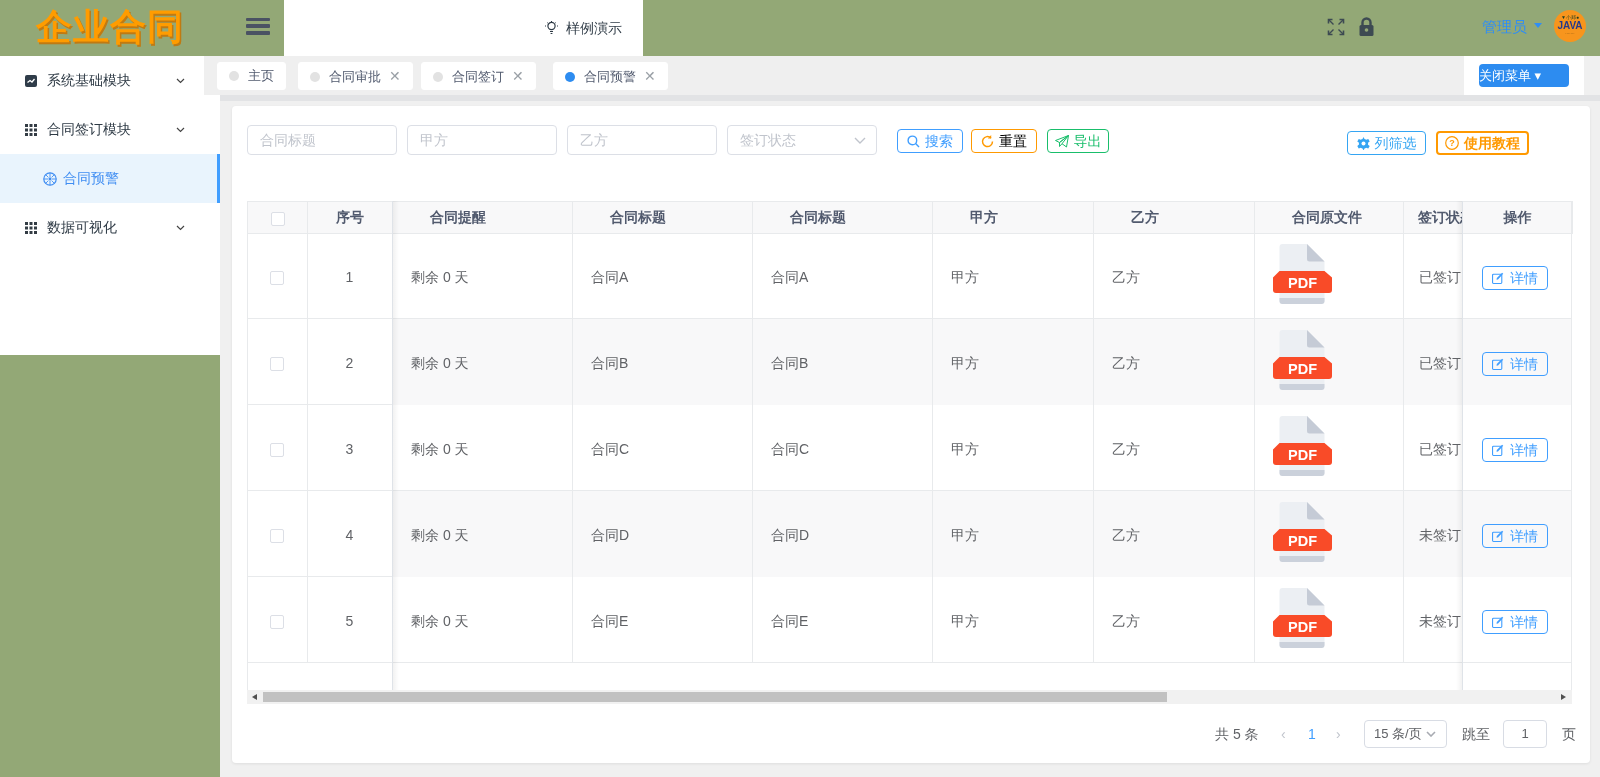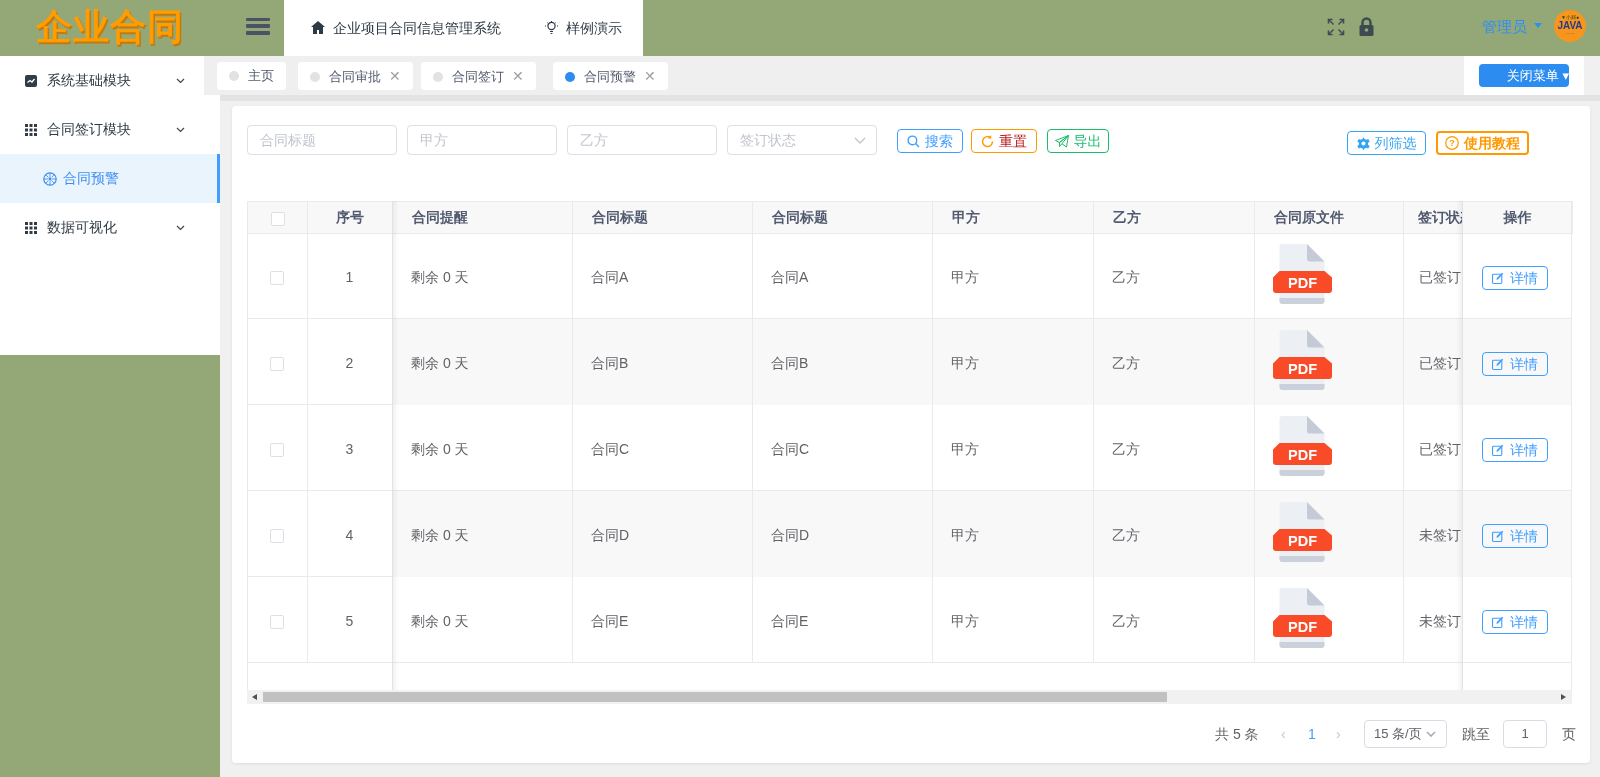--- a/index.html
+++ b/index.html
@@ -22,33 +22,33 @@
 #hamb div{height:3.4px;background:#4a5263;border-radius:1px;margin-bottom:3.5px}
 #navwhite{left:64px;top:0;width:359px;height:56px;background:#fff}
 .navitem{position:absolute;top:0;height:56px;line-height:56px;color:#2e3a45;font-size:14px}
 
 #tagsrow{left:204px;top:56px;width:1380px;height:39px;background:#efefef}
 .tag{position:absolute;top:6px;height:28px;line-height:26px;background:#fff;border:1px solid #fff;border-radius:3px;font-size:13px;color:#515a6e;padding:0 11px;white-space:nowrap}
 .dot{display:inline-block;width:10px;height:10px;border-radius:50%;background:#e2e2e2;margin-right:9px;vertical-align:-1px}
 .dotb{background:#2d8cf0}
 .tclose{display:inline-block;margin-left:8px;color:#9aa0a6;font-size:14px}
 #closebox{left:1260px;top:0;width:120px;height:39px;background:#fff}
-#closebtn{left:1275px;top:8px;width:90px;height:23px;background:#2d8cf0;border-radius:4px;color:#fff;font-size:13px;text-align:right;line-height:23px}
+#closebtn{left:1275px;top:8px;width:90px;height:23px;background:#2d8cf0;border-radius:4px;color:#fff;font-size:13px;text-align:left;line-height:23px}
 #shadowstrip{left:220px;top:95px;width:1380px;height:6px;background:#e2e3e5}
 
 #card{left:232px;top:106px;width:1358px;height:657px;background:#fff;border-radius:4px;box-shadow:0 1px 3px rgba(0,0,0,.08)}
 
 .sinput{position:absolute;top:125px;height:30px;width:150px;border:1px solid #dcdfe6;border-radius:4px;background:#fff;line-height:28px;padding-left:12px;color:#c0c4cc;font-size:14px}
 .sbtn{position:absolute;top:129px;height:24px;border-radius:4px;background:#fff;font-size:14px;line-height:22px;text-align:center}
 
 #tablewrap{left:247px;top:201px;width:1325px;background:#fff}
 table{border-collapse:collapse;table-layout:fixed;width:1325px}
 th,td{border:1px solid #e8eaec;font-size:14px;color:#606266;overflow:hidden;white-space:nowrap}
 th{height:32px;background:#f8f8f9;font-weight:bold;color:#515a6e}
-.tl{text-align:left;padding-left:19px}
+.tl{text-align:left;padding-left:37px}
 .tc{text-align:center}
 .cb{display:inline-block;width:14px;height:14px;border:1px solid #dcdfe6;border-radius:2px;background:#fff;vertical-align:middle}
 
 #hscroll{left:247px;top:690px;width:1325px;height:14px;background:#f1f1f1}
 #hthumb{left:263px;top:692px;width:904px;height:10px;background:#c1c1c1;border-radius:0}
 
 .pag{position:absolute;top:726px;height:16px;font-size:14px;color:#606266;line-height:16px}
 .pbox{position:absolute;border:1px solid #d8dce4;border-radius:4px;background:#fff;color:#606266;font-size:13px}
 </style>
 </head>
@@ -100,23 +100,20 @@
       </svg></div>
 </div>
 
 <div class="abs" id="navbar">
   <div class="abs" id="hamb">
       <div></div>
       <div></div>
       <div></div>
     </div>
   <div class="abs" id="navwhite"></div>
-  <div class="abs navitem" style="left:91px"><svg width="14" height="13" viewBox="0 0 14 13" style="vertical-align:-1px;margin-right:8px">
-        <path d="M7 0L0 6h2v7h4V9h2v4h4V6h2z" fill="#2e3a45"></path>
-      </svg>企业项目合同信息管理系统</div>
   <div class="abs navitem" style="left:325px"><svg width="13" height="14" viewBox="0 0 13 14" style="vertical-align:-2px;margin-right:8px">
         <circle cx="6.5" cy="5" r="3.6" fill="none" stroke="#2e3a45" stroke-width="1.2"></circle>
         <path d="M5 8.5h3M5 10.5h3M5.6 12.5h1.8" stroke="#2e3a45" stroke-width="1.1"></path>
         <path d="M6.5 0v1M1 5H0M13 5h-1M2.2 1.5l.7.7M10.8 1.5l-.7.7" stroke="#2e3a45" stroke-width="1"></path>
       </svg>样例演示</div>
   <div class="abs" style="left:1106px;top:17px"><svg width="20" height="20" viewBox="0 0 20 20" fill="none" stroke="#3d4a52" stroke-width="1.6">
         <path d="M2 7V2h5M13 2h5v5M18 13v5h-5M7 18H2v-13" stroke="none"></path>
         <path d="M2.5 6.5v-4h4M13.5 2.5h4v4M17.5 13.5v4h-4M6.5 17.5h-4v-4"></path>
         <path d="M2.5 2.5l5 5M17.5 2.5l-5 5M17.5 17.5l-5-5M2.5 17.5l5-5" stroke-width="1.4"></path>
       </svg></div>
@@ -148,21 +145,21 @@
 <div class="sinput" style="left:247px">合同标题</div>
 <div class="sinput" style="left:407px">甲方</div>
 <div class="sinput" style="left:567px">乙方</div>
 <div class="sinput" style="left:727px">签订状态<svg width="12" height="8" viewBox="0 0 12 8" style="position:absolute;right:10px;top:11px">
       <path d="M1 1l5 5 5-5" stroke="#c0c4cc" stroke-width="1.4" fill="none"></path>
     </svg></div>
 <div class="sbtn" style="left:897px;width:66px;border:1px solid #409eff;color:#409eff"><svg width="13" height="13" viewBox="0 0 13 13" style="vertical-align:-1.5px;margin-right:5px">
       <circle cx="5.4" cy="5.4" r="4.3" fill="none" stroke="#409eff" stroke-width="1.4"></circle>
       <path d="M8.6 8.6L12 12" stroke="#409eff" stroke-width="1.4"></path>
     </svg>搜索</div>
-<div class="sbtn" style="left:971px;width:66px;border:1px solid #ff9900;color:#b91c1c"><svg width="13" height="13" viewBox="0 0 13 13" style="vertical-align:-1.5px;margin-right:5px">
+<div class="sbtn" style="left:971px;width:66px;border:1px solid #ff9900;color:#000000"><svg width="13" height="13" viewBox="0 0 13 13" style="vertical-align:-1.5px;margin-right:5px">
       <path d="M11.5 6.5a5 5 0 11-1.5-3.5" fill="none" stroke="#ff9900" stroke-width="1.5"></path>
       <path d="M10.2 0v3.4H6.8z" fill="#ff9900"></path>
     </svg>重置</div>
 <div class="sbtn" style="left:1047px;width:62px;border:1px solid #19be6b;color:#19be6b"><svg width="14" height="13" viewBox="0 0 14 13" style="vertical-align:-1.5px;margin-right:5px">
       <path d="M13.5 0.5L0.5 5.5l4 2z" fill="none" stroke="#19be6b" stroke-width="1"></path>
       <path d="M13.5 0.5L4.5 7.5v4l2.5-2.8" fill="none" stroke="#19be6b" stroke-width="1"></path>
       <path d="M13.5 0.5L7 8.7l4.5 3.3z" fill="none" stroke="#19be6b" stroke-width="1"></path>
     </svg>导出</div>
 <div class="sbtn" style="left:1347px;top:131px;width:79px;border:1px solid #35a5f3;color:#35a5f3"><svg width="13" height="13" viewBox="0 0 13 13" style="vertical-align:-1.5px;margin-right:5px">
       <path d="M6.5 0l1 1.9a4.8 4.8 0 011.6.9L11.3 2l1.4 2.4-1.7 1.4a4.9 4.9 0 010 1.9l1.7 1.4-1.4 2.4-2.2-.8a4.8 4.8 0 01-1.6.9l-1 1.9-1-1.9a4.8 4.8 0 01-1.6-.9l-2.2.8L.3 9l1.7-1.4a4.9 4.9 0 010-1.9L.3 4.4 1.7 2l2.2.8a4.8 4.8 0 011.6-.9z" fill="#35a5f3"></path>

